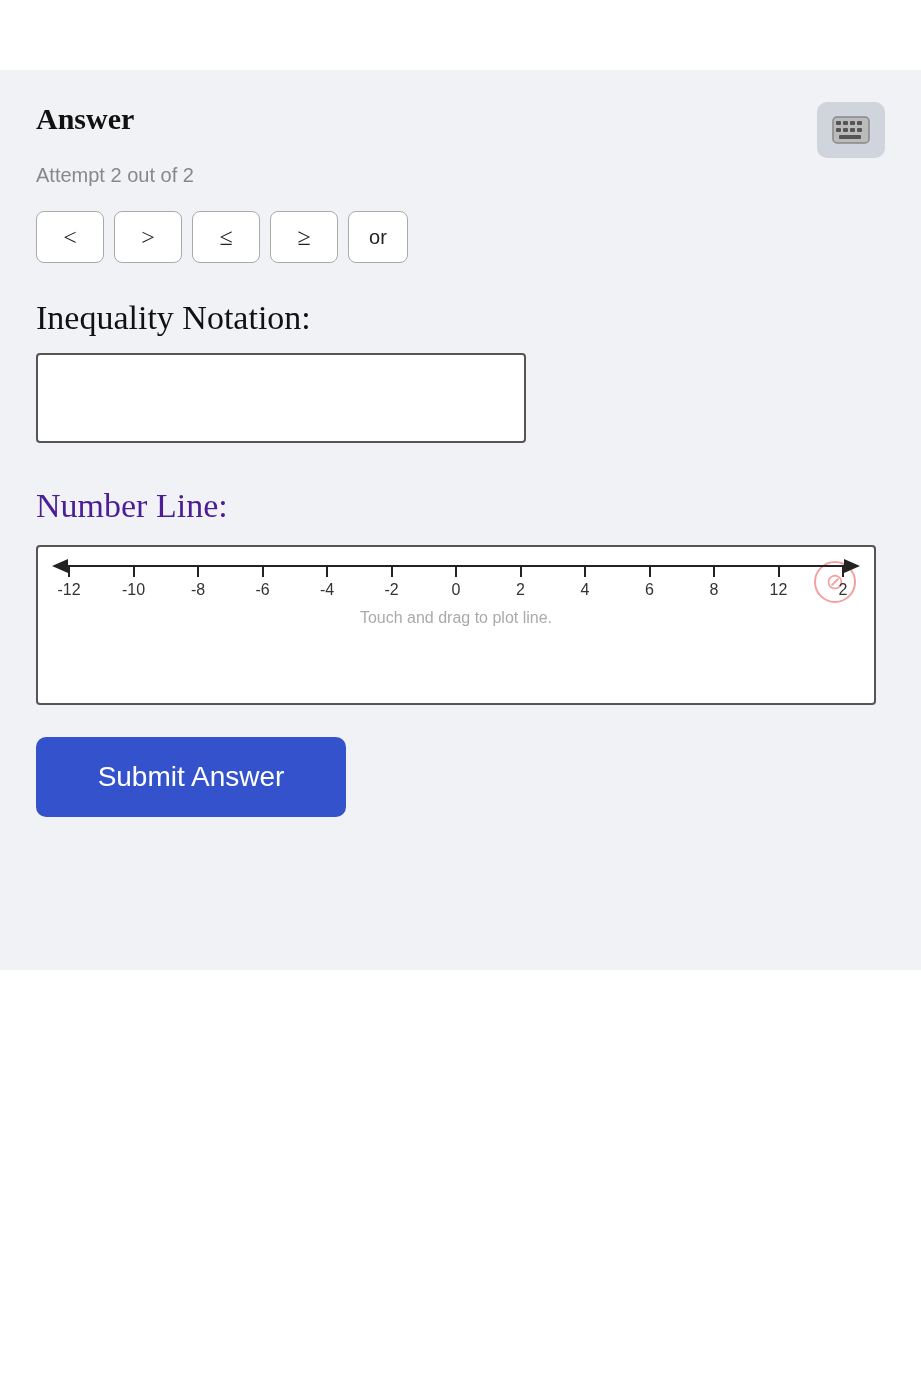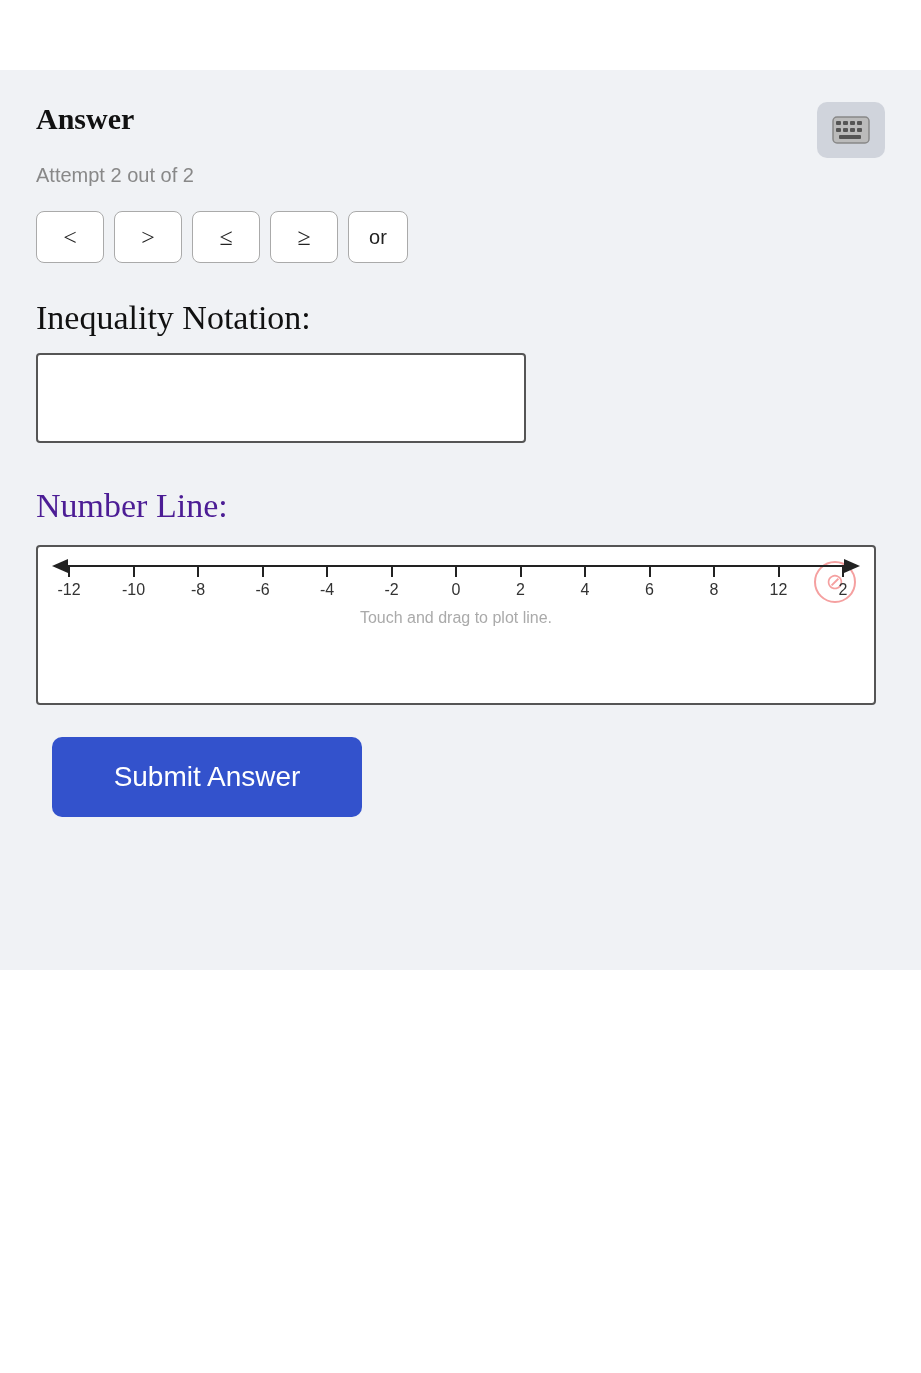--- a/index.html
+++ b/index.html
@@ -224,21 +224,20 @@
       background: #3352cc;
       color: #fff;
       border: none;
       border-radius: 10px;
       width: 310px;
       height: 80px;
       font-size: 28px;
       font-family: Arial, sans-serif;
       cursor: pointer;
       display: block;
-      margin-left: 16px;
     }
   </style>
 </head>
 <body>
 
 <div class="problem-section">
   <div class="math-display">
   </div>
 </div>
 

